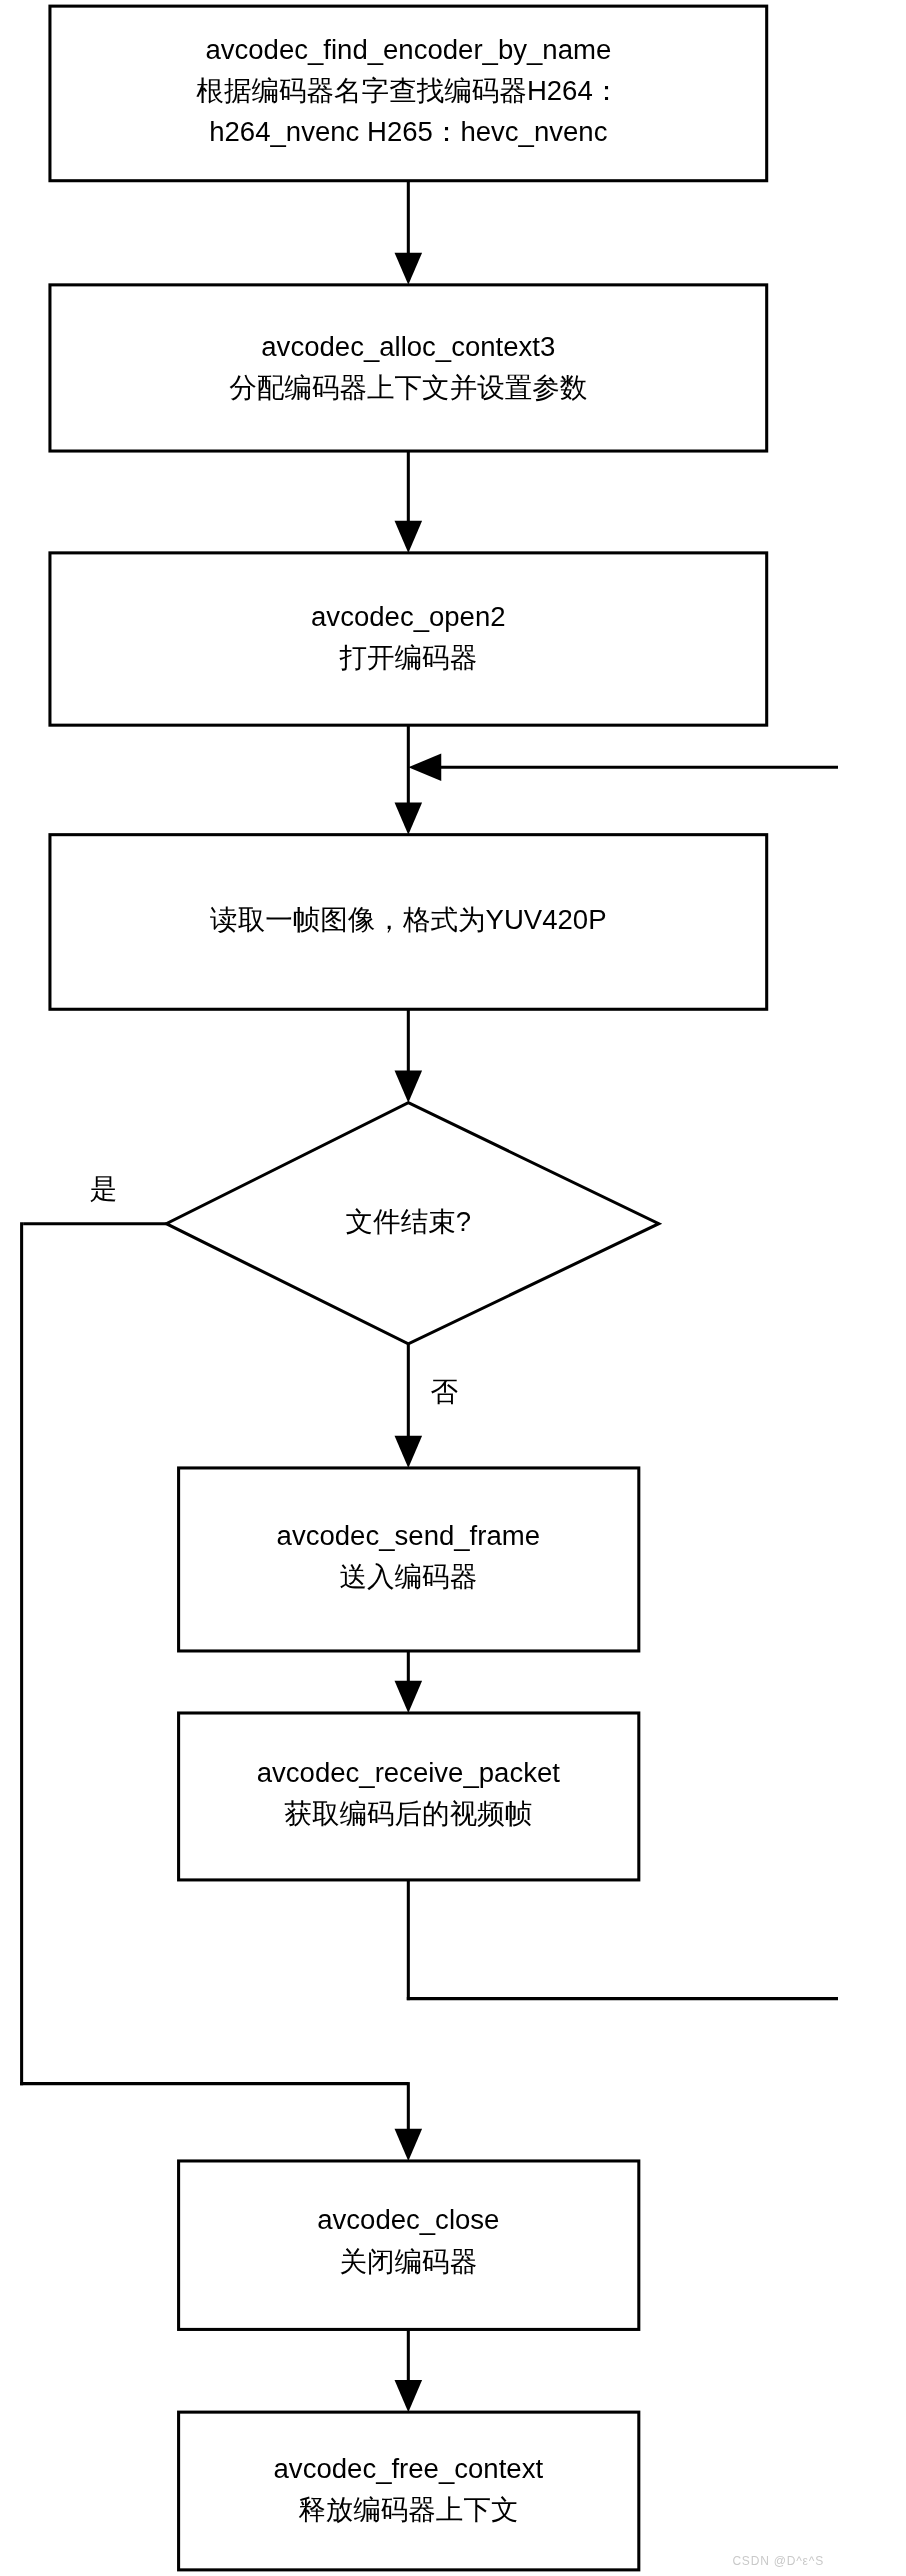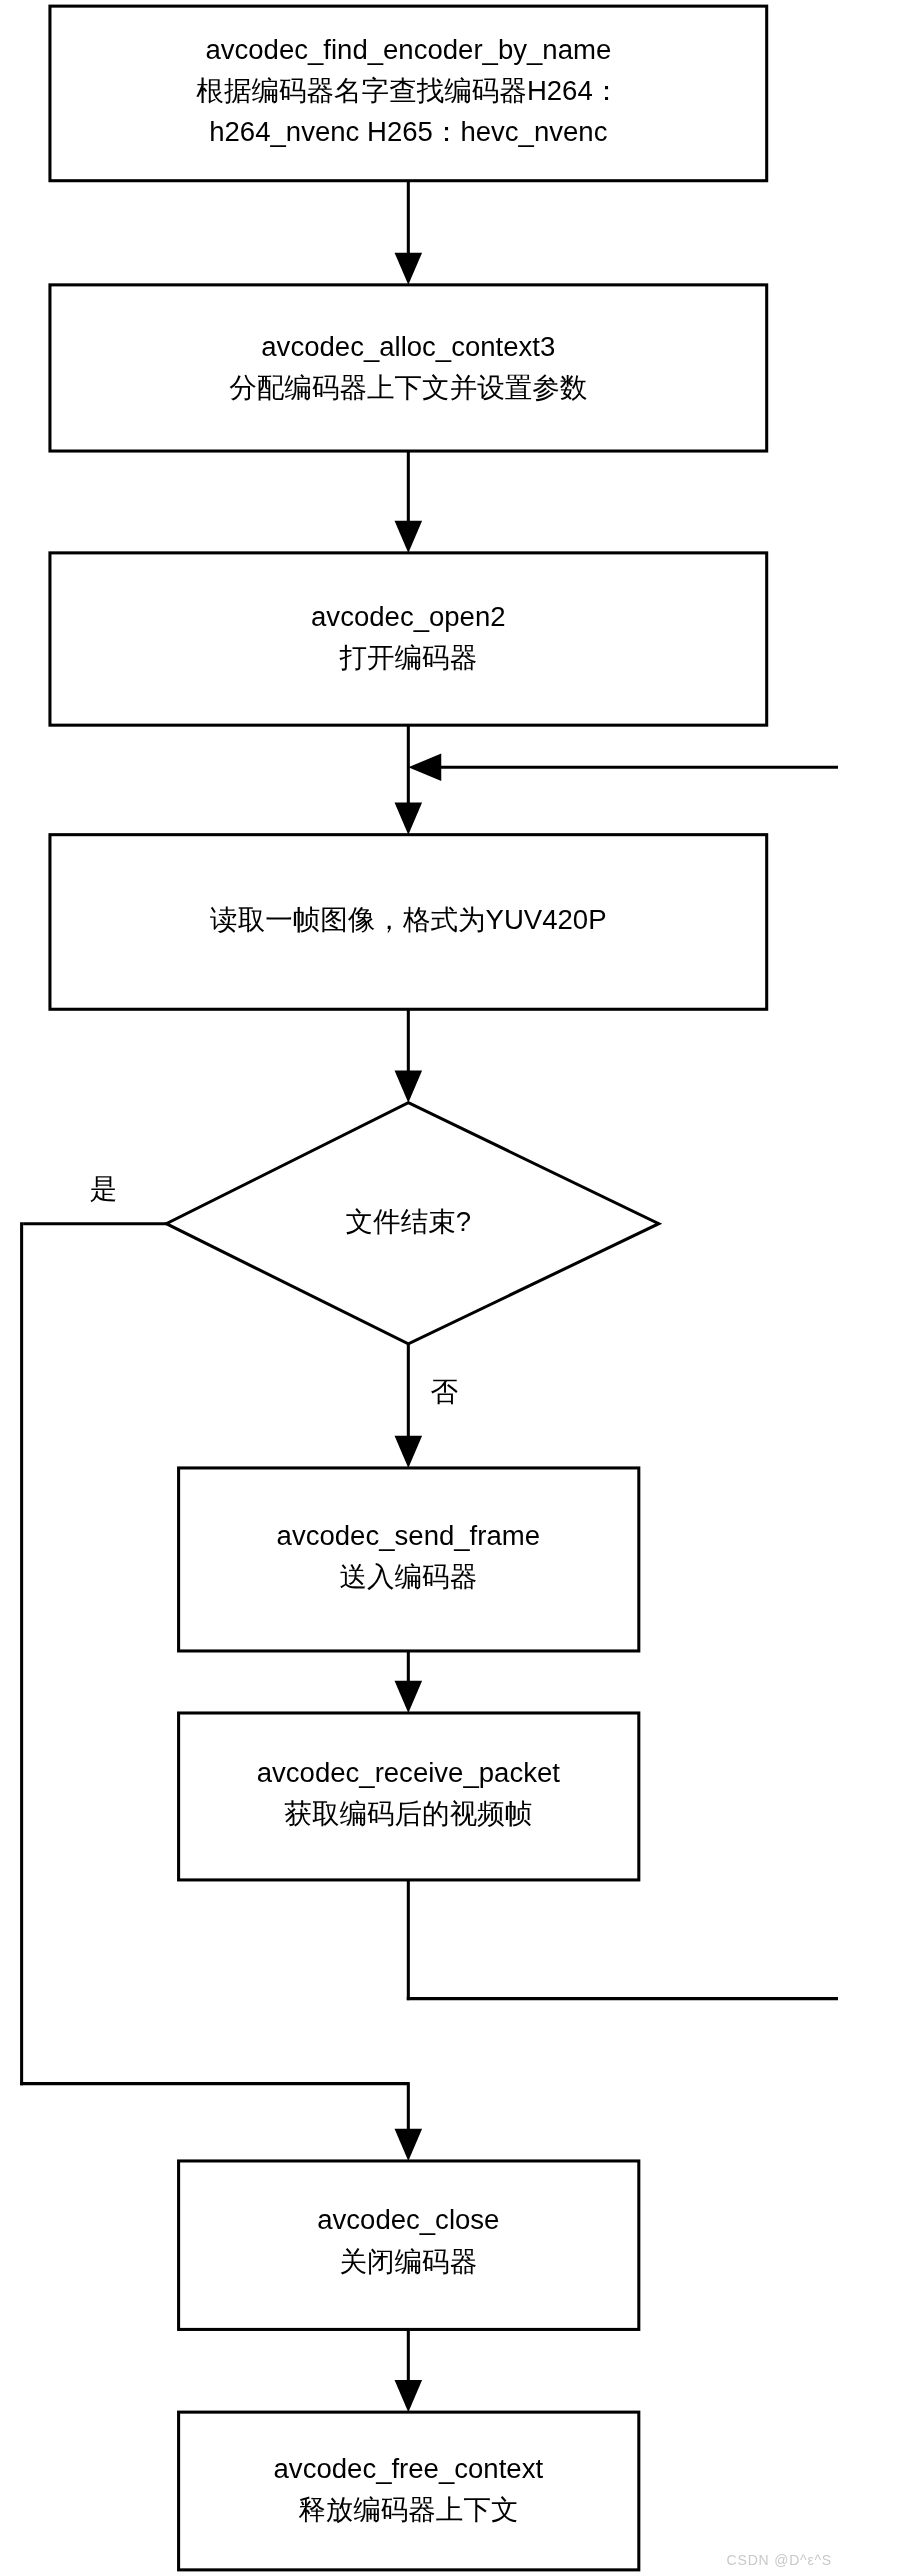--- a/index.html
+++ b/index.html
@@ -53,24 +53,24 @@
   }
   .edge-label {
     font-family: "Liberation Sans", "DejaVu Sans", sans-serif;
     font-size: 36px;
     fill: #000000;
     text-anchor: middle;
     dominant-baseline: middle;
   }
   .watermark {
     position: absolute;
-    right: 6px;
+    right: 14px;
     bottom: 7.7px;
     font-family: "Liberation Sans", "DejaVu Sans", sans-serif;
-    font-size: 14px;
+    font-size: 12px;
     color: #c9c9c9;
     letter-spacing: 0.8px;
     user-select: none;
   }
 </style>
 </head>
 <body>
 
 <div id="flowchart-root">
 

